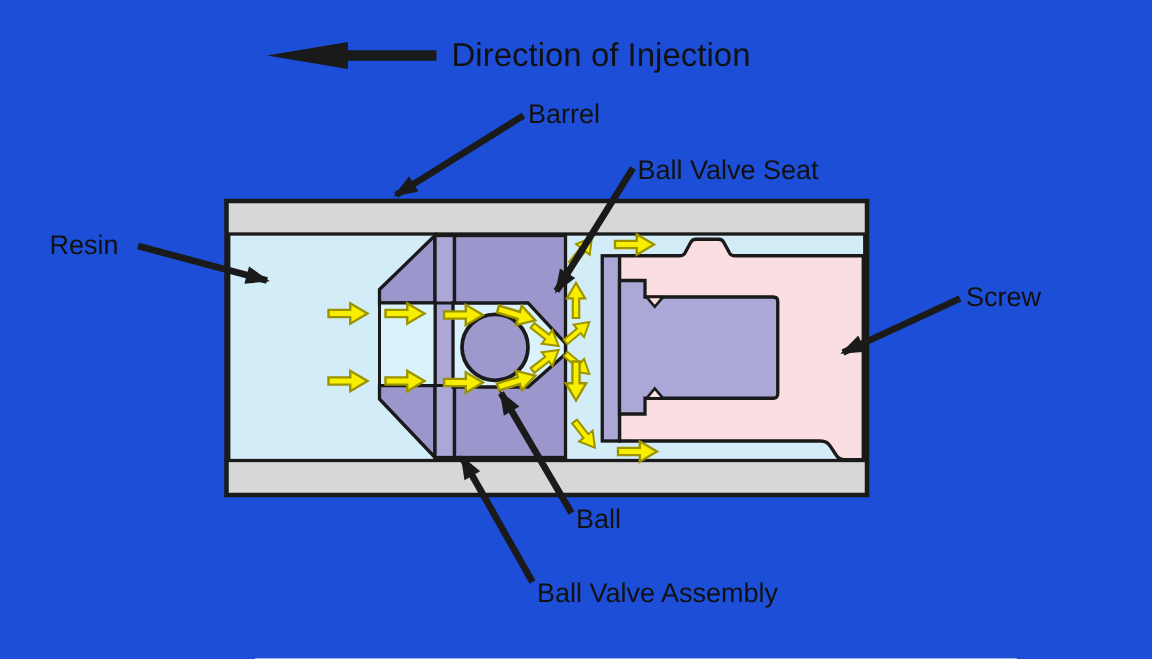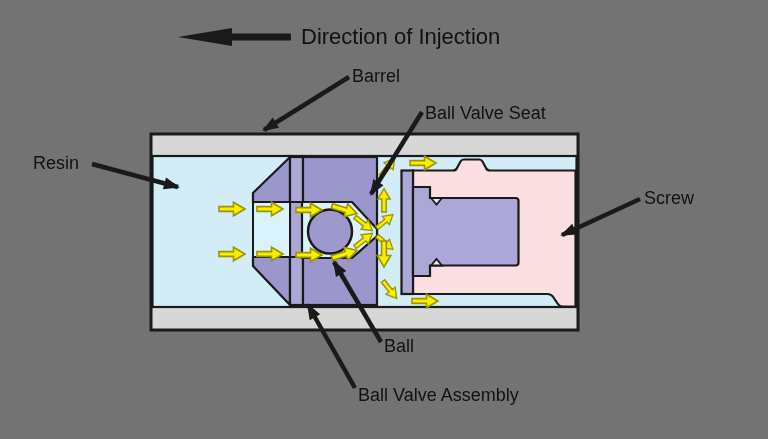--- a/index.html
+++ b/index.html
@@ -1,16 +1,16 @@
 <!DOCTYPE html>
 <html><head>
 <meta charset="utf-8">
 <style>
   html,body{margin:0;padding:0;background:#fff;}
-  .stage{position:relative;width:768px;height:439px;background:#737373;overflow:hidden;
+  .stage{position:relative;width:768px;height:439px;background:#1d4ed8;overflow:hidden;
          font-family:"Liberation Sans",sans-serif;}
   .stage svg{position:absolute;left:0;top:0;}
   text{fill:#111;}
   .lbl{font-size:18px;}
   .ttl{font-size:22px;}
   .ptr{stroke:#1a1a1a;stroke-width:4.5;fill:none;}
   .oline{stroke:#1a1a1a;}
 </style>
 </head>
 <body>

